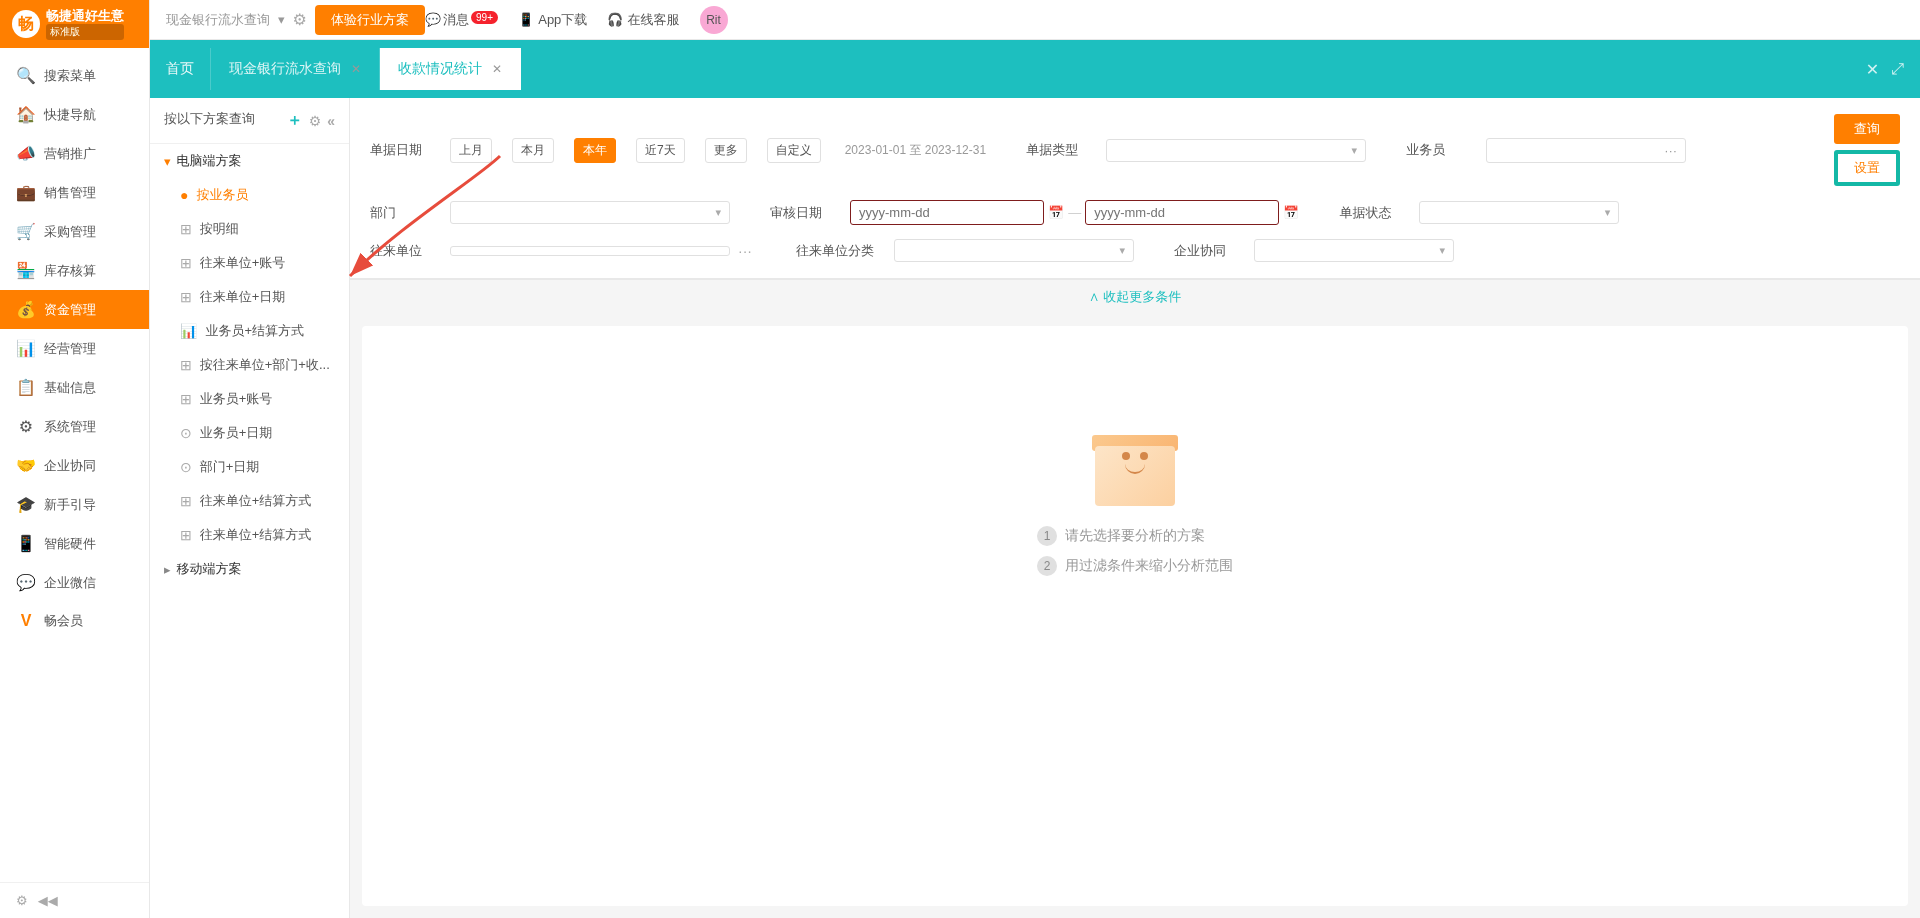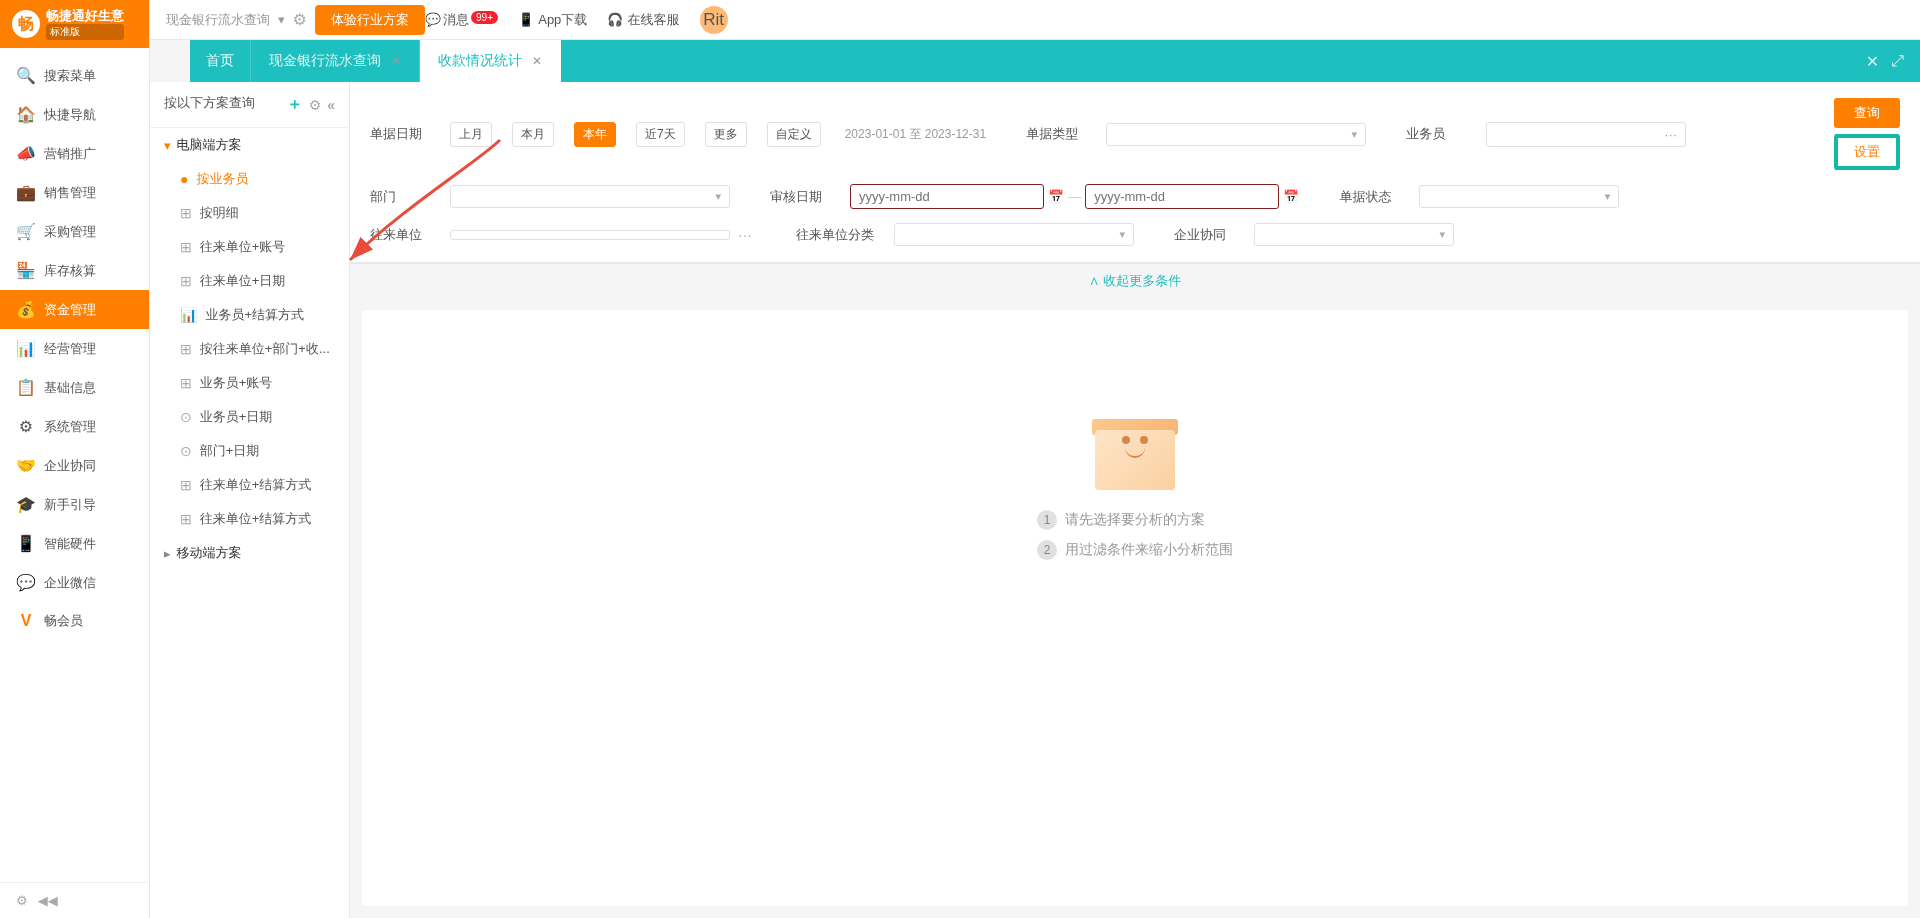--- a/index.html
+++ b/index.html
@@ -85,26 +85,25 @@
     .main {
       flex: 1;
       display: flex;
       flex-direction: column;
       overflow: hidden;
     }
 
     
     .tab-bar {
       background: #1dbfbf;
-      height: 42px;
+      height: 58px;
       display: flex;
       align-items: center;
       padding: 0;
       flex-shrink: 0;
-      margin-left: 40px;
     }
     .tab-item {
       height: 42px;
       display: flex;
       align-items: center;
       padding: 0 18px;
       cursor: pointer;
       font-size: 14px;
       color: rgba(255,255,255,0.85);
       border-right: 1px solid rgba(255,255,255,0.2);
@@ -486,21 +485,21 @@
         </div>
         <div style="display:flex;align-items:center;gap:4px;cursor:pointer;">
           <span>📱</span>
           <span>App下载</span>
         </div>
         <div style="display:flex;align-items:center;gap:4px;cursor:pointer;">
           <span>🎧</span>
           <span>在线客服</span>
         </div>
         <div style="display:flex;align-items:center;gap:4px;cursor:pointer;">
-          <span style="width:28px;height:28px;background:#fdba74;border-radius:50%;display:inline-flex;align-items:center;justify-content:center;font-size:17px;">Rit</span>
+          <span style="width:28px;height:28px;background:#f9a8d4;border-radius:50%;display:inline-flex;align-items:center;justify-content:center;font-size:12px;">Rit</span>
         </div>
       </div>
     </div>
 
     <div class="tab-bar">
       <div class="tab-item tab-home">
         <span>首页</span>
       </div>
       <div class="tab-item">
         <span>现金银行流水查询</span>

